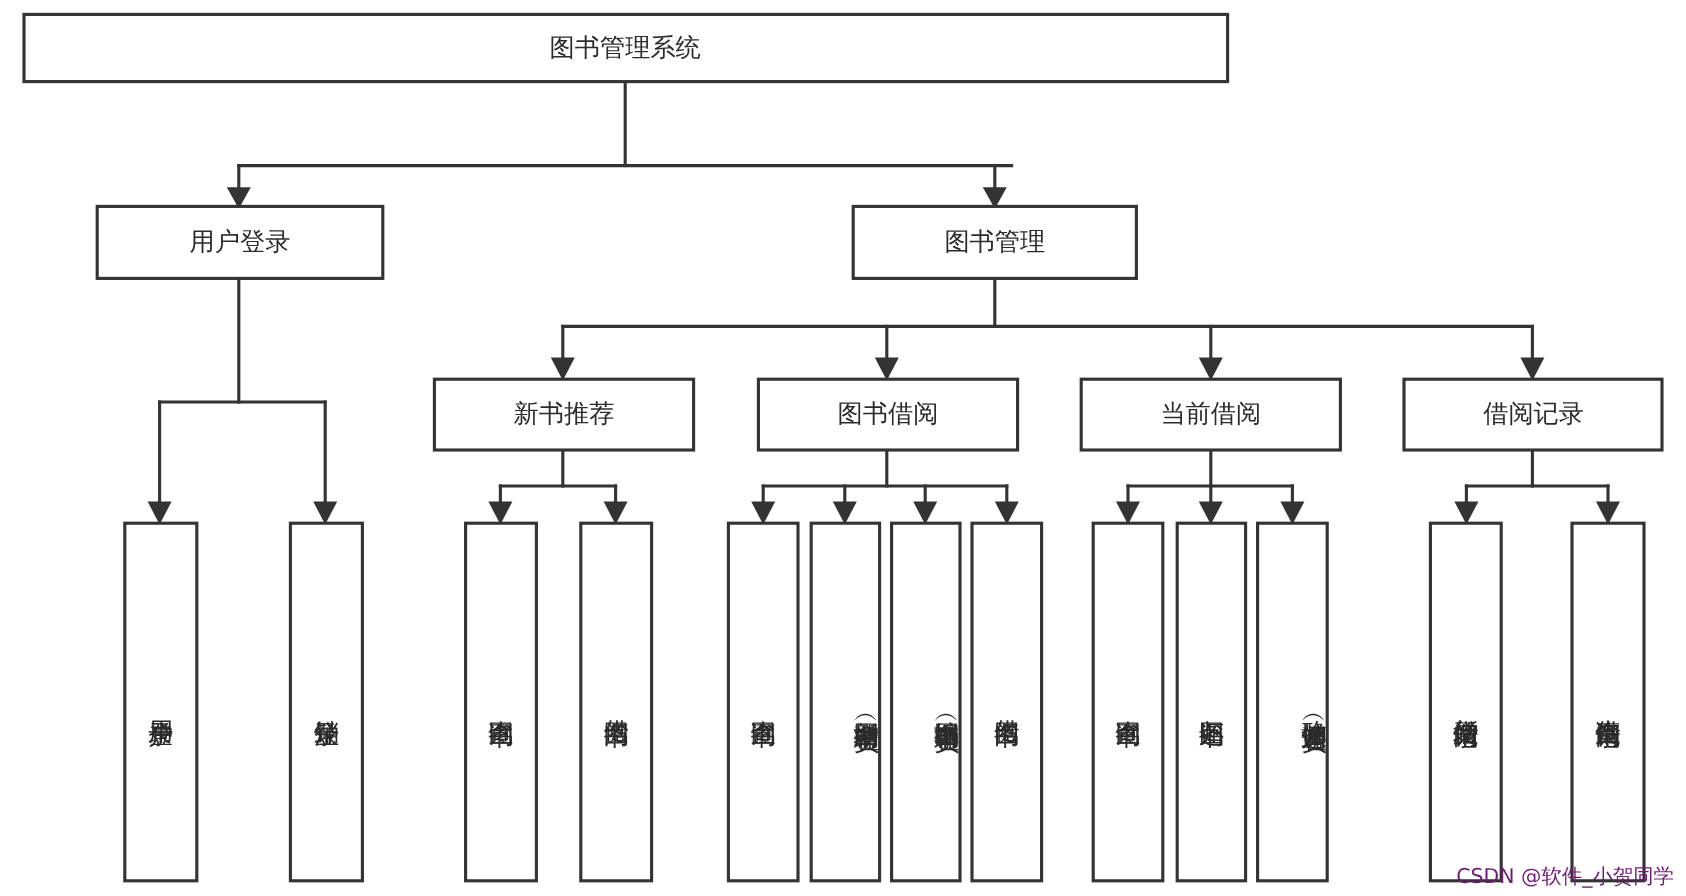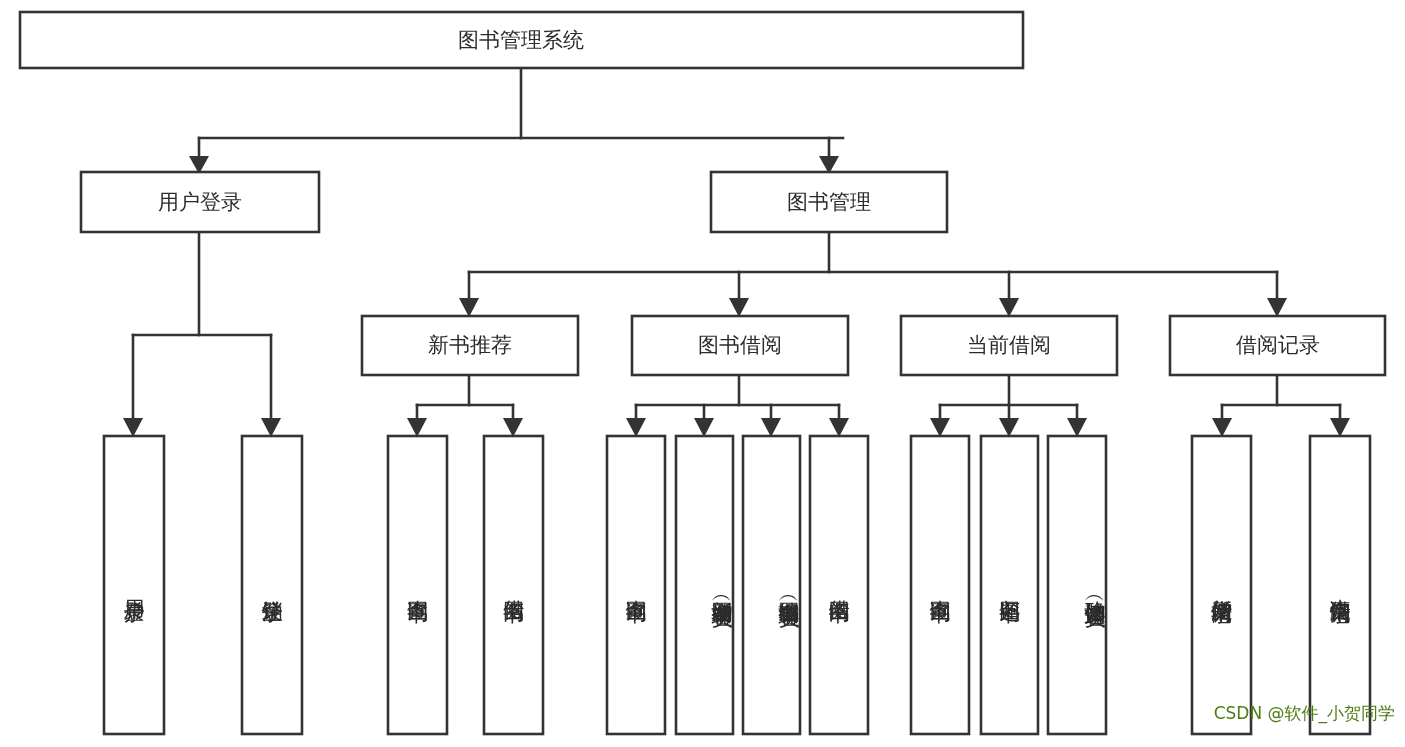--- a/index.html
+++ b/index.html
@@ -65,24 +65,24 @@
     padding-top: 6px;
     box-sizing: border-box;
   }
   .vlabel.centered {
     align-items: center;
     padding-top: 0;
   }
   #watermark {
     position: absolute;
     right: 10px;
-    bottom: 22px;
+    bottom: 5px;
     font-family: "DejaVu Sans", "Liberation Sans", sans-serif;
     font-size: 17px;
-    color: #4d7c0f;
+    color: #701a75;
     white-space: nowrap;
     user-select: none;
   }
 </style>
 </head>
 <body>
 
 <div id="diagram-root">
 
   <svg id="tree-svg" viewBox="0 0 1405 747">

